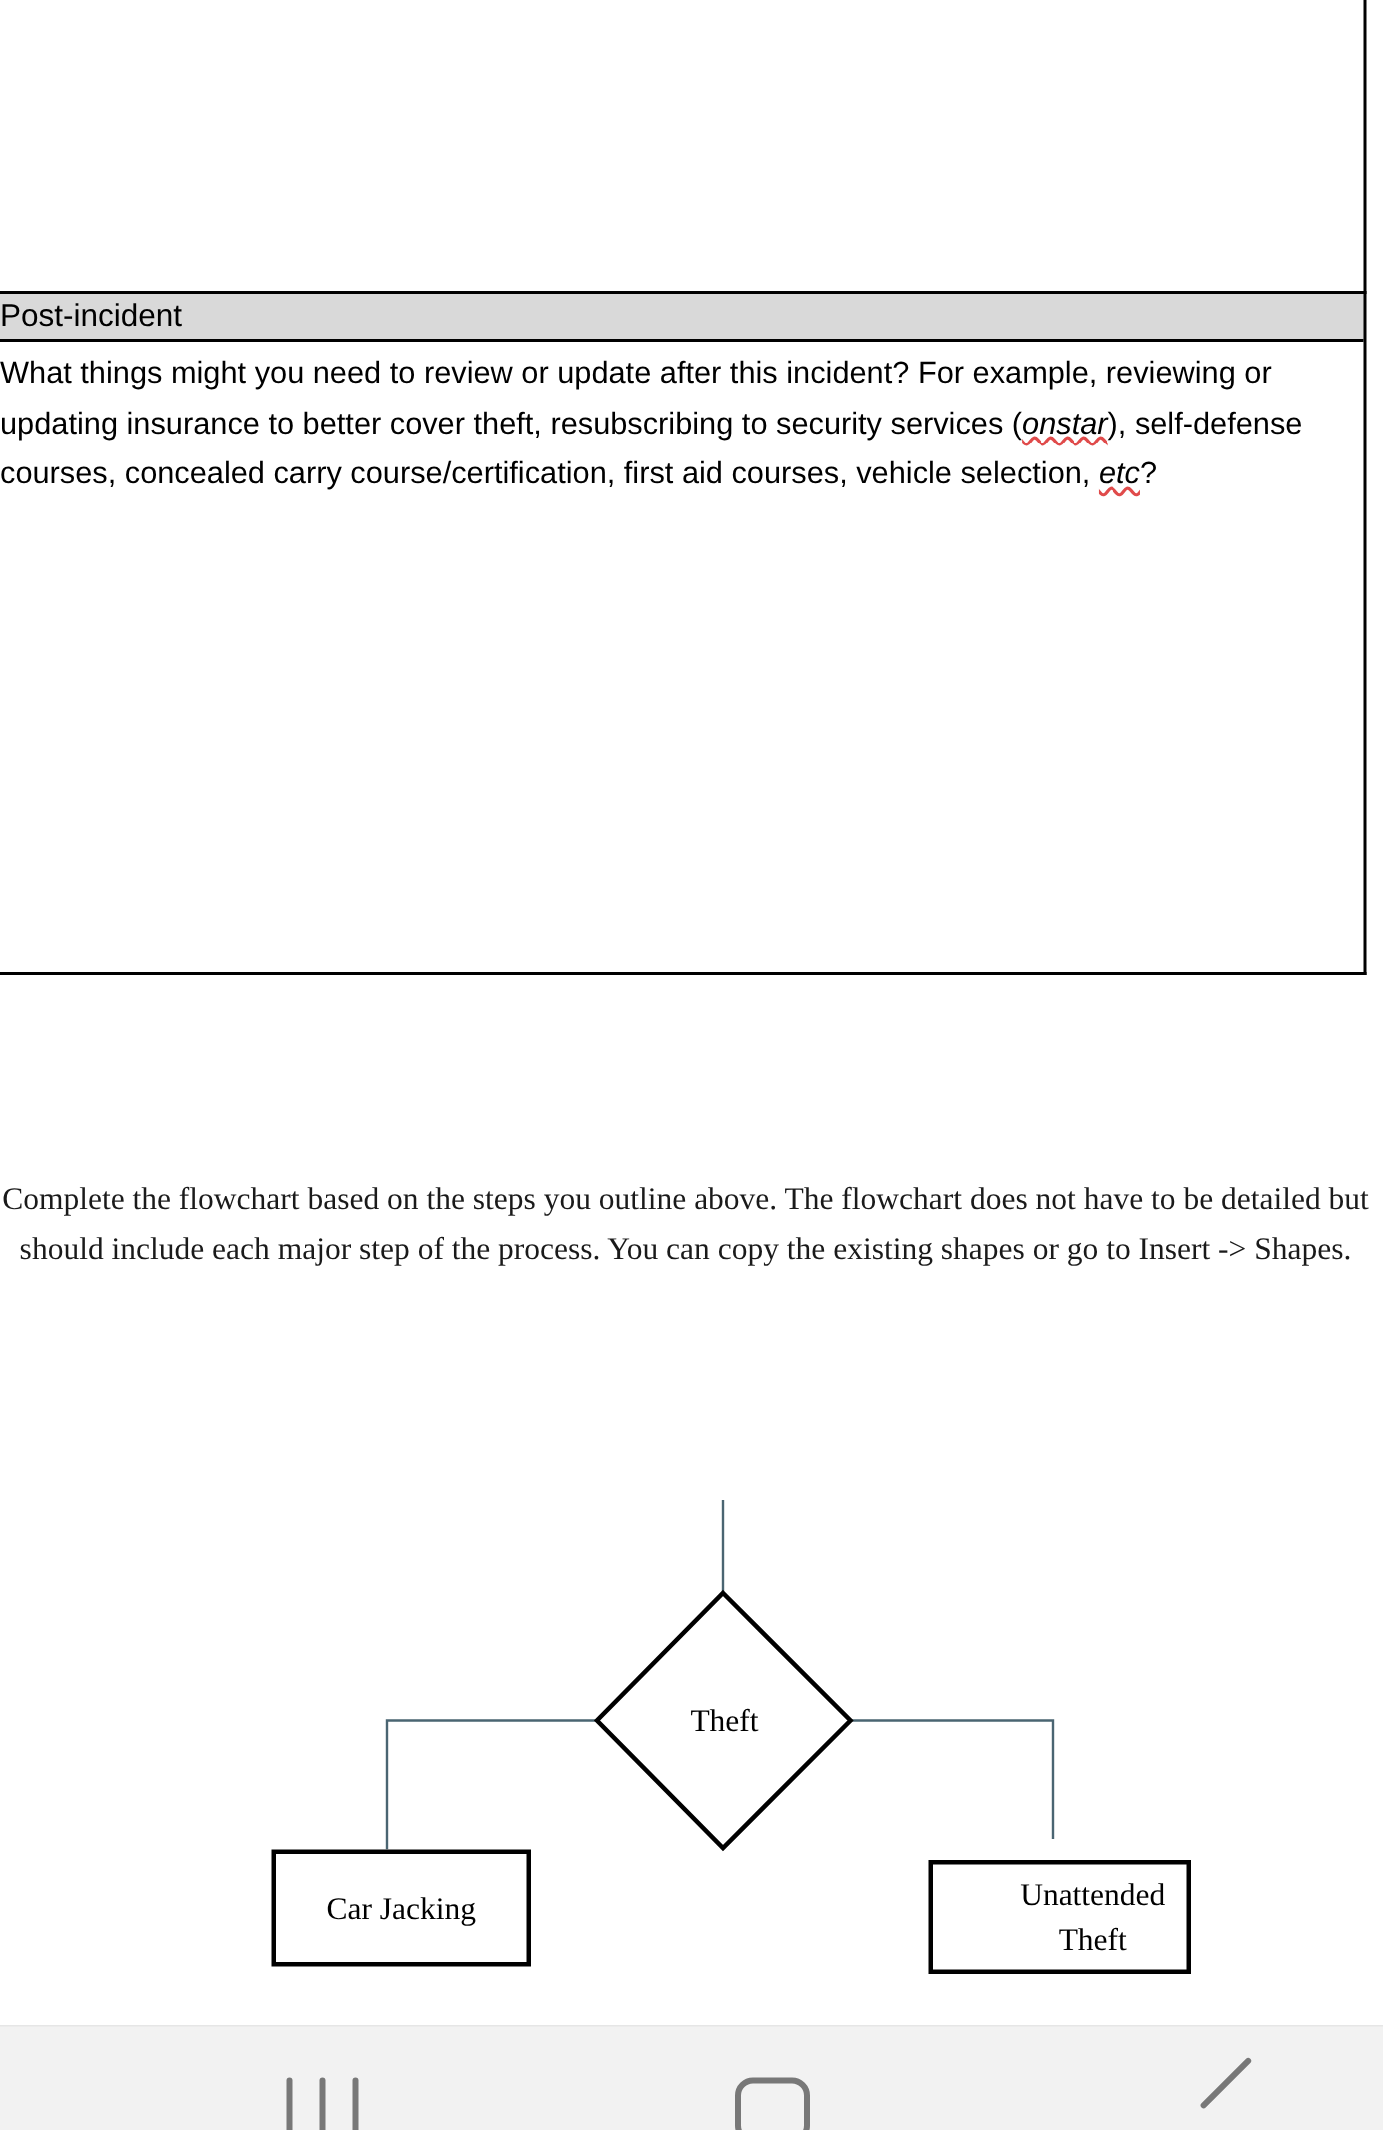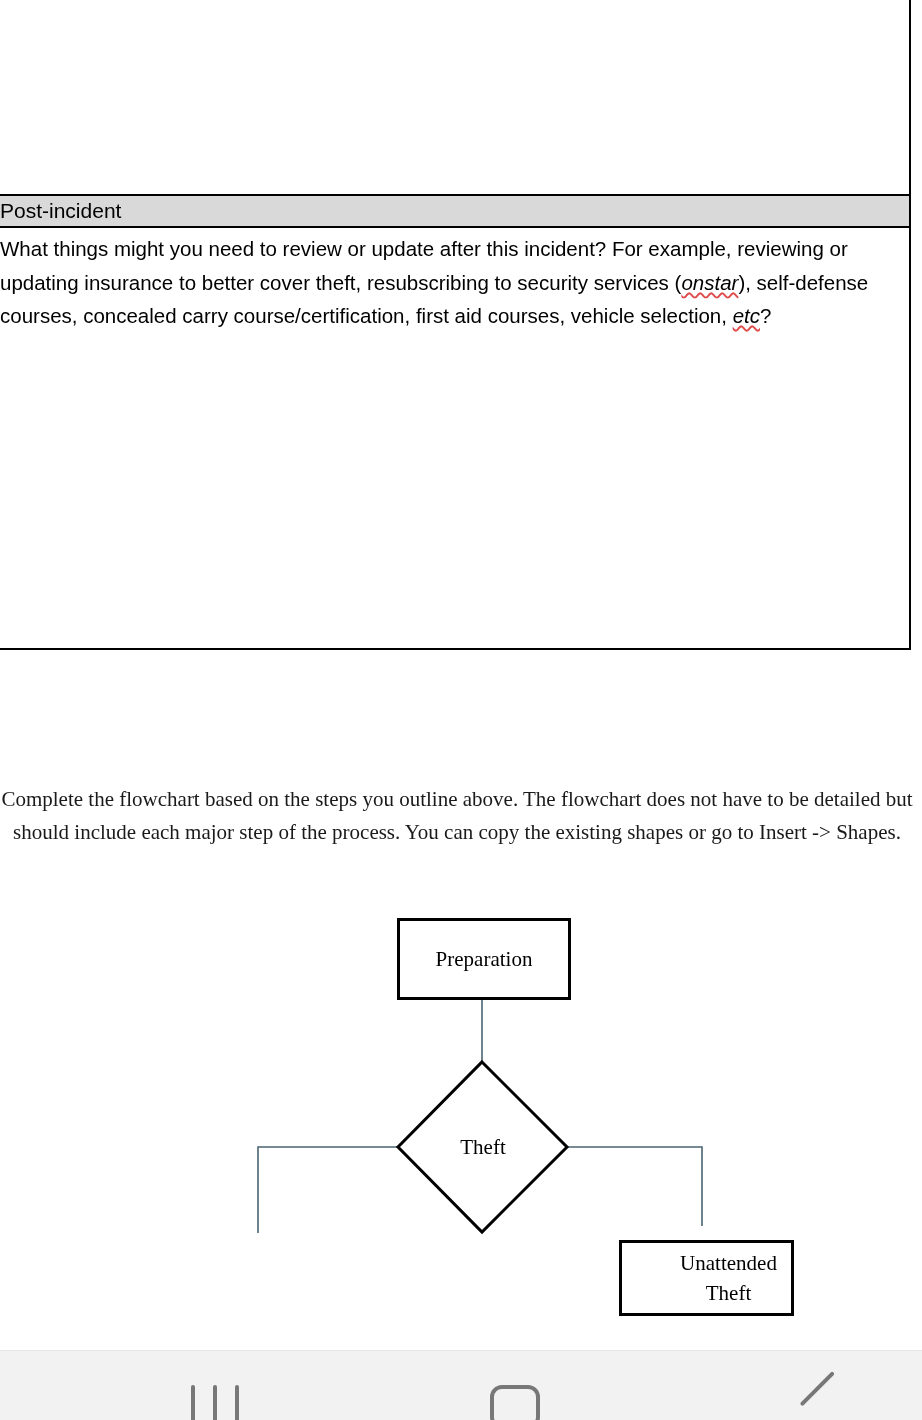--- a/index.html
+++ b/index.html
@@ -214,28 +214,28 @@
 
       <line x1="482" y1="100" x2="482" y2="164" stroke="#4a6572" stroke-width="1.6"></line>
 
       <polyline points="398,247 258,247 258,333" fill="none" stroke="#4a6572" stroke-width="1.6"></polyline>
 
       <polyline points="567,247 702,247 702,326" fill="none" stroke="#4a6572" stroke-width="1.6"></polyline>
 
       <polygon points="482,162 567,247 482,332 398,247" fill="#ffffff" stroke="#000000" stroke-width="3"></polygon>
     </svg>
 
-    <div class="flow-node flow-box" id="node-preparation">
-      <span>Preparation</span>
-    </div>
 
     <div class="flow-node" id="node-theft-label">
       <span>Theft</span>
     </div>
 
+    <div class="flow-node flow-box" id="node-carjacking">
+      <span>Car Jacking</span>
+    </div>
 
     <div class="flow-node flow-box" id="node-unattended">
       <span>
         <span>Unattended</span><br>
         <span>Theft</span>
       </span>
     </div>
 
   </div>
 </div>

